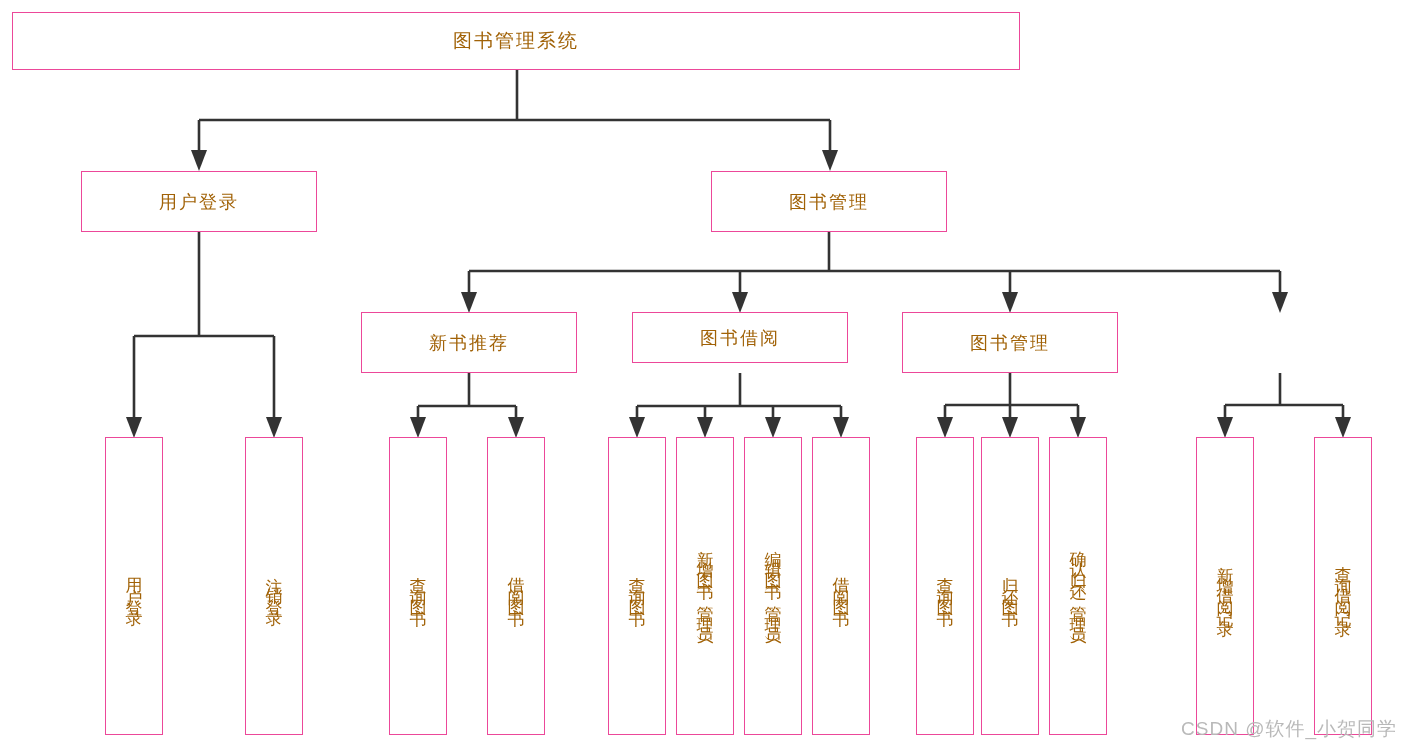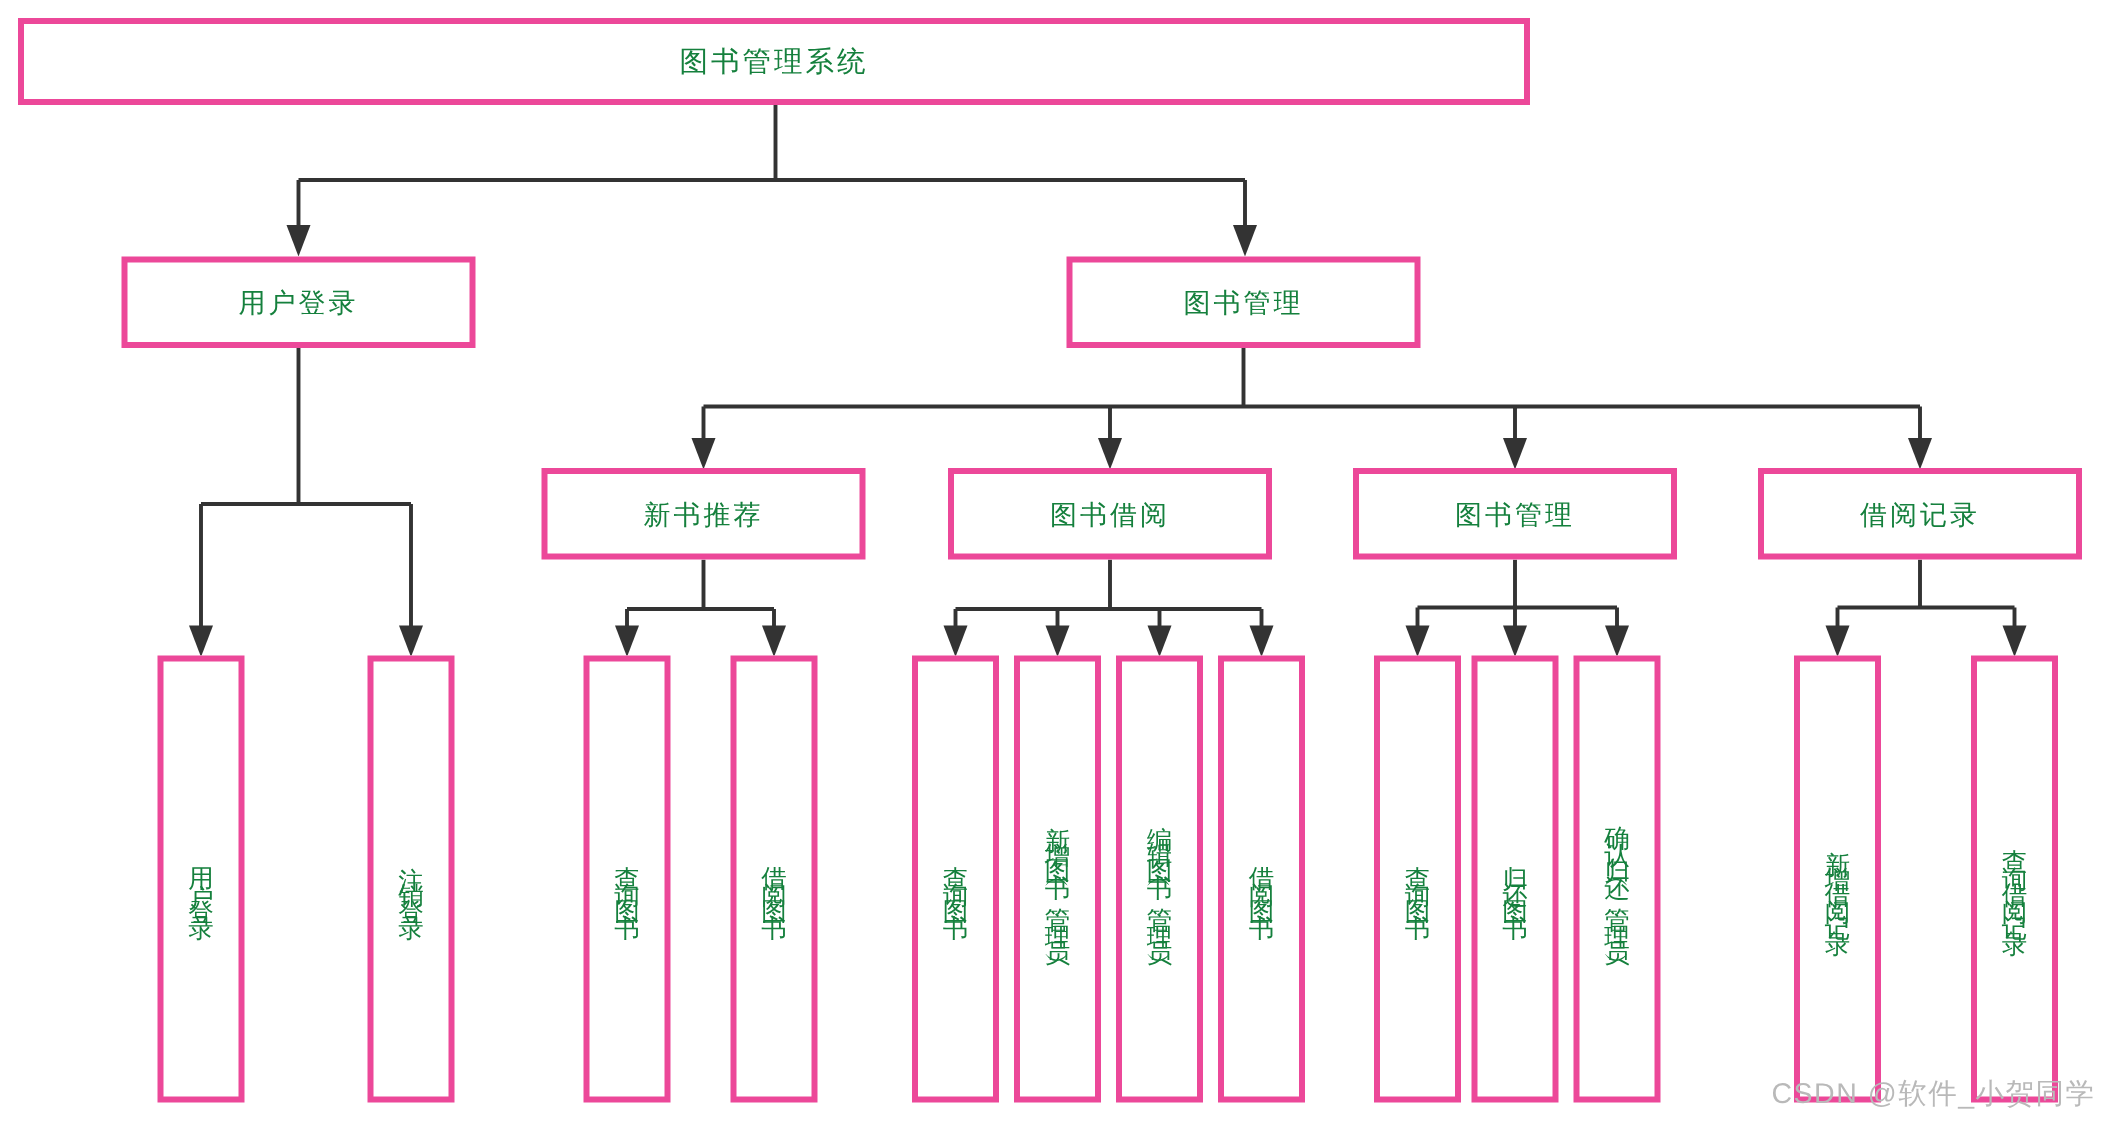--- a/index.html
+++ b/index.html
@@ -19,22 +19,22 @@
     position: absolute;
     left: 0; top: 0;
     width: 1405px;
     height: 747px;
     z-index: 0;
   }
   .box {
     position: absolute;
     box-sizing: border-box;
     background: #ffffff;
-    border: 4px solid #ec4899;
-    color: #15803d;
+    border: 1px solid #ec4899;
+    color: #a16207;
     display: flex;
     align-items: center;
     justify-content: center;
     z-index: 1;
   }
   .box-h {
     font-size: 18px;
     letter-spacing: 2px;
     white-space: nowrap;
   }
@@ -120,28 +120,25 @@
   <div class="box box-h" style="left:81px; top:171px; width:236px; height:61px;">
     <span>用户登录</span>
   </div>
   <div class="box box-h" style="left:711px; top:171px; width:236px; height:61px;font-family:Liberation Mono, monospace;">
     <span>图书管理</span>
   </div>
 
   <div class="box box-h" style="left:361px; top:312px; width:216px; height:61px;justify-content:center;">
     <span>新书推荐</span>
   </div>
-  <div class="box box-h" style="left:632px; top:312px; width:216px; height:61px;">
+  <div class="box box-h" style="left:632px; top:312px; width:216px; height:51px;">
     <span>图书借阅</span>
   </div>
   <div class="box box-h" style="left:902px; top:312px; width:216px; height:61px;">
     <span>图书管理</span>
-  </div>
-  <div class="box box-h" style="left:1172px; top:312px; width:216px; height:61px;">
-    <span>借阅记录</span>
   </div>
 
   <div class="box box-v" style="left:105px; top:437px;">
     <span class="vtext">用户登录</span>
   </div>
   <div class="box box-v" style="left:245px; top:437px;">
     <span class="vtext">注销登录</span>
   </div>
 
   <div class="box box-v" style="left:389px; top:437px;">

